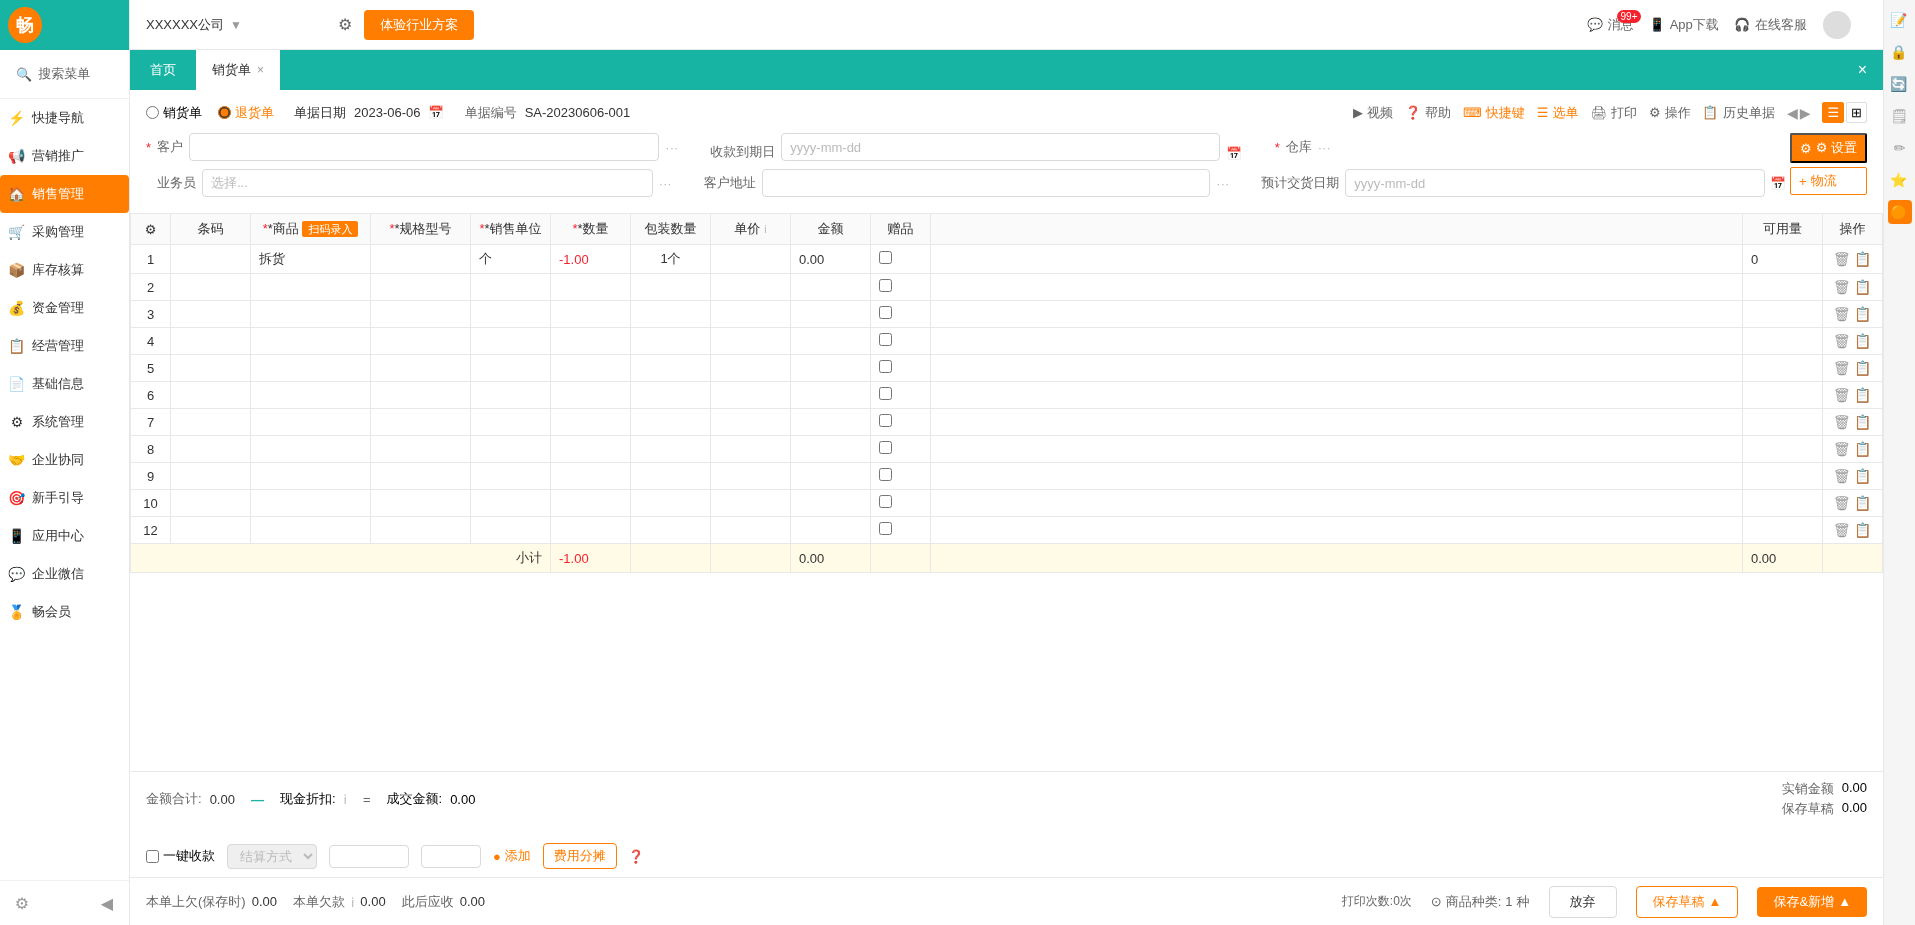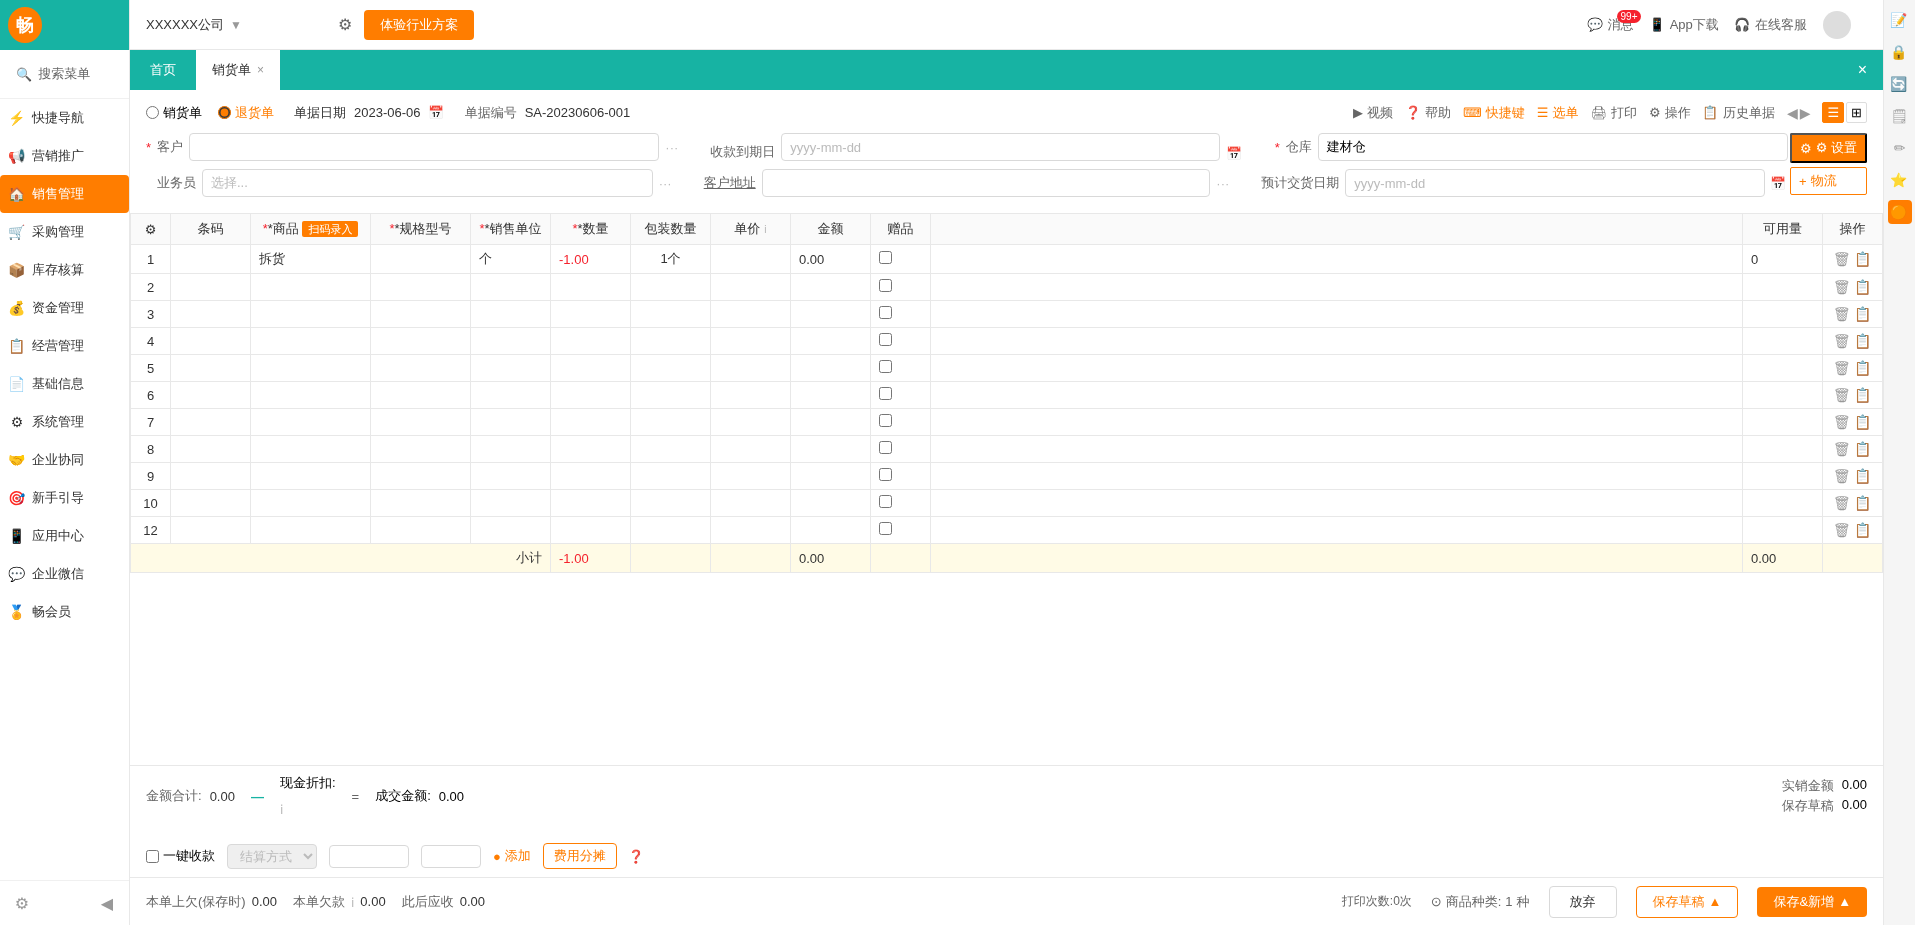--- a/index.html
+++ b/index.html
@@ -86,21 +86,21 @@
     .op-icons { display: flex; gap: 4px; justify-content: center; }
     .op-icon { color: #999; cursor: pointer; font-size: 14px; }
     .gear-col { width: 30px; text-align: center; }
 
     
     .footer-area { background: white; border-top: 1px solid #e8e8e8; padding: 8px 16px; }
     .footer-row1 { display: flex; align-items: center; gap: 16px; margin-bottom: 25px; }
     .footer-total { display: flex; align-items: center; gap: 8px; }
     .footer-total .label { color: #666; }
     .footer-total .value { color: #333; font-weight: 500; }
-    .footer-discount { display: flex; align-items: flex-start; gap: 8px; flex-direction: column; }
+    .footer-discount { display: flex; align-items: flex-start; gap: 8px; }
     .footer-eq { color: #666; }
     .footer-deal { display: flex; align-items: center; gap: 8px; }
     .footer-row2 { display: flex; align-items: center; gap: 12px; }
     .checkbox-item { display: flex; align-items: center; gap: 4px; cursor: pointer; }
     .payment-select { border: 1px solid #d9d9d9; padding: 3px 8px; border-radius: 4px; color: #bbb; }
     .payment-input { border: 1px solid #d9d9d9; padding: 3px 8px; border-radius: 4px; width: 80px; }
     .add-btn { display: flex; align-items: center; gap: 4px; color: #ff7d00; cursor: pointer; }
     .expense-btn { border: 1px solid #ff7d00; color: #ff7d00; padding: 3px 10px; border-radius: 4px; cursor: pointer; background: white; }
     .help-icon { color: #bbb; cursor: pointer; }
 
@@ -319,23 +319,20 @@
         <div style="flex:1;display:flex;align-items:flex-end;gap:6px;padding:0 16px;">
           <span style="color:#666;white-space:nowrap;">收款到期日</span>
           <div style="flex:1;border:1px solid #d9d9d9;border-radius:4px;padding:4px 8px;min-height:28px;display:flex;align-items:center;">
             <span style="color:#bbb;">yyyy-mm-dd</span>
           </div>
           <span style="color:#bbb;cursor:pointer;">📅</span>
         </div>
         <div style="flex:1;display:flex;align-items:center;gap:6px;padding-left:16px;padding-right:60px;">
           <span style="color:#f5222d;">*</span>
           <span style="color:#666;white-space:nowrap;">仓库</span>
-          <div style="flex:1;border:1px solid #d9d9d9;border-radius:4px;padding:4px 8px;min-height:28px;display:flex;align-items:center;">
-            <span>建材仓</span>
-          </div>
           <span style="color:#bbb;cursor:pointer;">···</span>
         </div>
 
         <div style="position:absolute;right:0;top:0;display:flex;flex-direction:column;gap:4px;">
           <button class="settings-btn">
             <span>⚙</span>
             <span>⚙ 设置</span>
           </button>
           <button class="logistics-btn">
             <span>+</span>
@@ -346,21 +343,21 @@
 
       <div style="display:flex;align-items:center;margin-bottom:8px;gap:0;">
         <div style="flex:1;display:flex;align-items:center;gap:6px;padding-right:16px;">
           <span style="color:#666;white-space:nowrap;min-width:50px;text-align:right;">业务员</span>
           <div style="flex:1;border:1px solid #d9d9d9;border-radius:4px;padding:4px 8px;min-height:28px;display:flex;align-items:center;">
             <span style="color:#bbb;">选择...</span>
           </div>
           <span style="color:#bbb;cursor:pointer;">···</span>
         </div>
         <div style="flex:1;display:flex;align-items:center;gap:6px;padding:0 16px;">
-          <span style="color:#666;white-space:nowrap;text-decoration:underline;">客户地址</span>
+          <span style="color:#666;white-space:nowrap;">客户地址</span>
           <div style="flex:1;border:1px solid #d9d9d9;border-radius:4px;padding:4px 8px;min-height:28px;display:flex;align-items:center;">
             <span style="color:#bbb;"></span>
           </div>
           <span style="color:#bbb;cursor:pointer;">···</span>
         </div>
         <div style="flex:1;display:flex;align-items:center;gap:6px;padding-left:16px;padding-right:80px;">
           <span style="color:#666;white-space:nowrap;">预计交货日期</span>
           <div style="flex:1;border:1px solid #d9d9d9;border-radius:4px;padding:4px 8px;min-height:28px;display:flex;align-items:center;">
             <span style="color:#bbb;">yyyy-mm-dd</span>
           </div>

